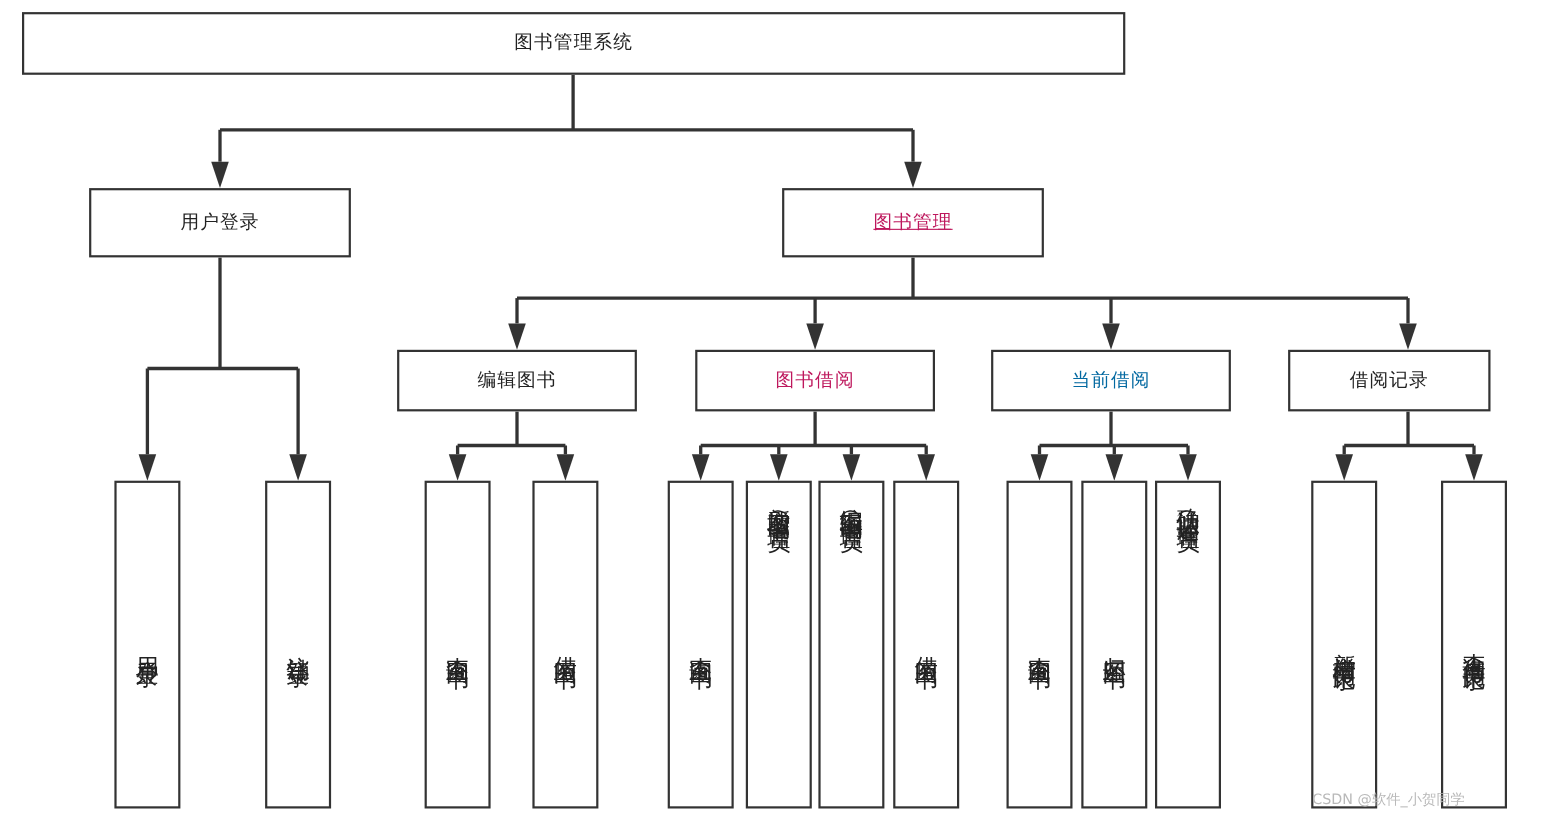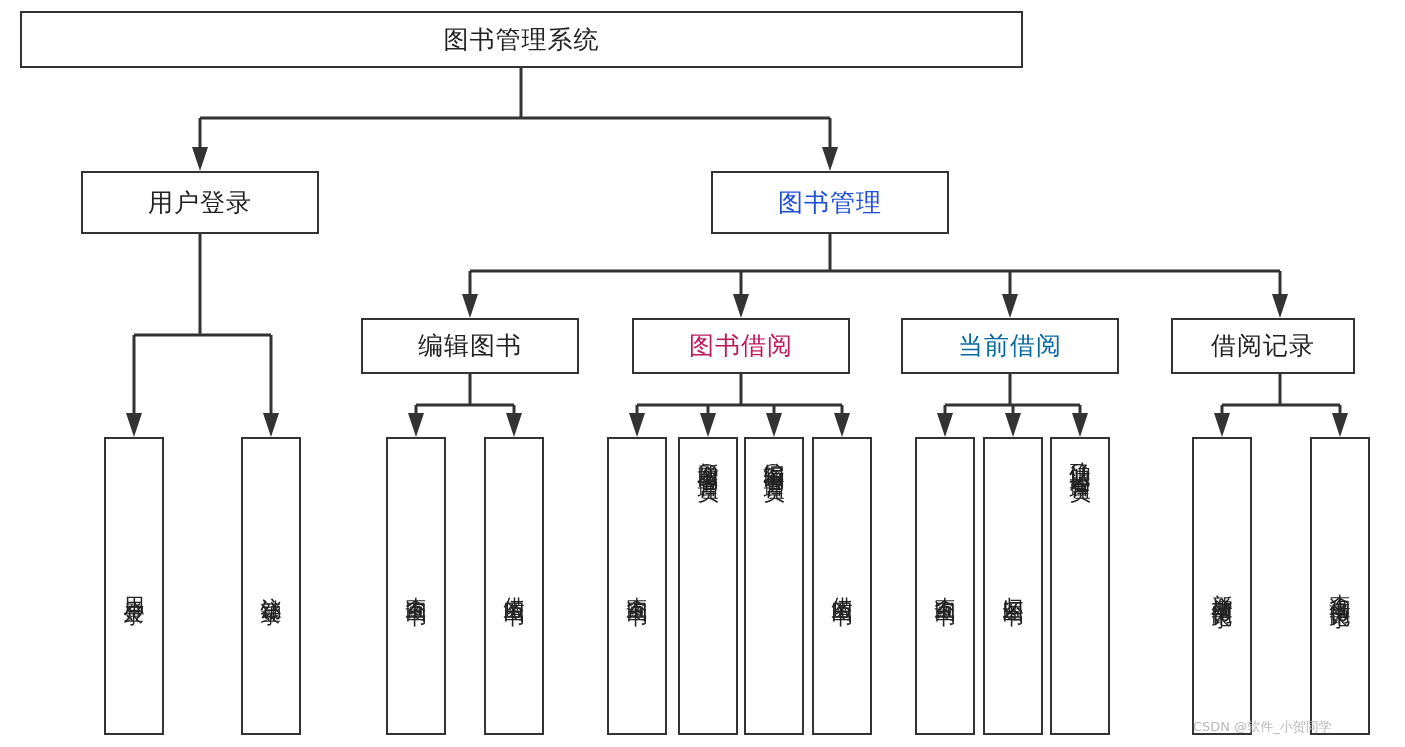--- a/index.html
+++ b/index.html
@@ -29,21 +29,21 @@
     box-sizing: border-box;
     border: 2px solid #0369a1;
     background: #ffffff;
     display: flex;
     align-items: center;
     justify-content: center;
     overflow: hidden;
   }
   .node-box.level0 { border-width: 2px; }
   .node-label-h {
-    font-size: 25px;
+    font-size: 17px;
     color: #222222;
     line-height: 1.1;
     letter-spacing: 1px;
     white-space: nowrap;
   }
   .node-box.leaf {
     align-items: flex-start;
     justify-content: center;
     padding-top: 0;
   }
@@ -134,21 +134,21 @@
       <polygon points="1332,413 1348,413 1340,437" fill="#333333"></polygon>
     </svg>
   <div id="nodes-layer">
       <div class="node-box level0" style="left: 20px; top: 11px; width: 1003px; height: 57px; border-color: rgb(51, 51, 51);">
         <span class="node-label-h" style="color: rgb(34, 34, 34);">图书管理系统</span>
       </div>
       <div class="node-box level1" style="left: 81px; top: 171px; width: 238px; height: 63px; border-color: rgb(51, 51, 51);">
         <span class="node-label-h" style="color: rgb(34, 34, 34);">用户登录</span>
       </div>
       <div class="node-box level1" style="left: 711px; top: 171px; width: 238px; height: 63px; border-color: rgb(51, 51, 51);">
-        <span class="node-label-h" style="color: #1d4ed8;">图书管理</span>
+        <span class="node-label-h" style="color: #be185d; text-decoration: underline;">图书管理</span>
       </div>
       <div class="node-box level2" style="left: 361px; top: 318px; width: 218px; height: 56px; border-color: rgb(51, 51, 51);">
         <span class="node-label-h" style="color: rgb(34, 34, 34);">编辑图书</span>
       </div>
       <div class="node-box level2" style="left: 632px; top: 318px; width: 218px; height: 56px; border-color: rgb(51, 51, 51);">
         <span class="node-label-h" style="color: #be185d;">图书借阅</span>
       </div>
       <div class="node-box level2" style="left: 901px; top: 318px; width: 218px; height: 56px; border-color: rgb(51, 51, 51);">
         <span class="node-label-h" style="color: #0369a1;">当前借阅</span>
       </div>

